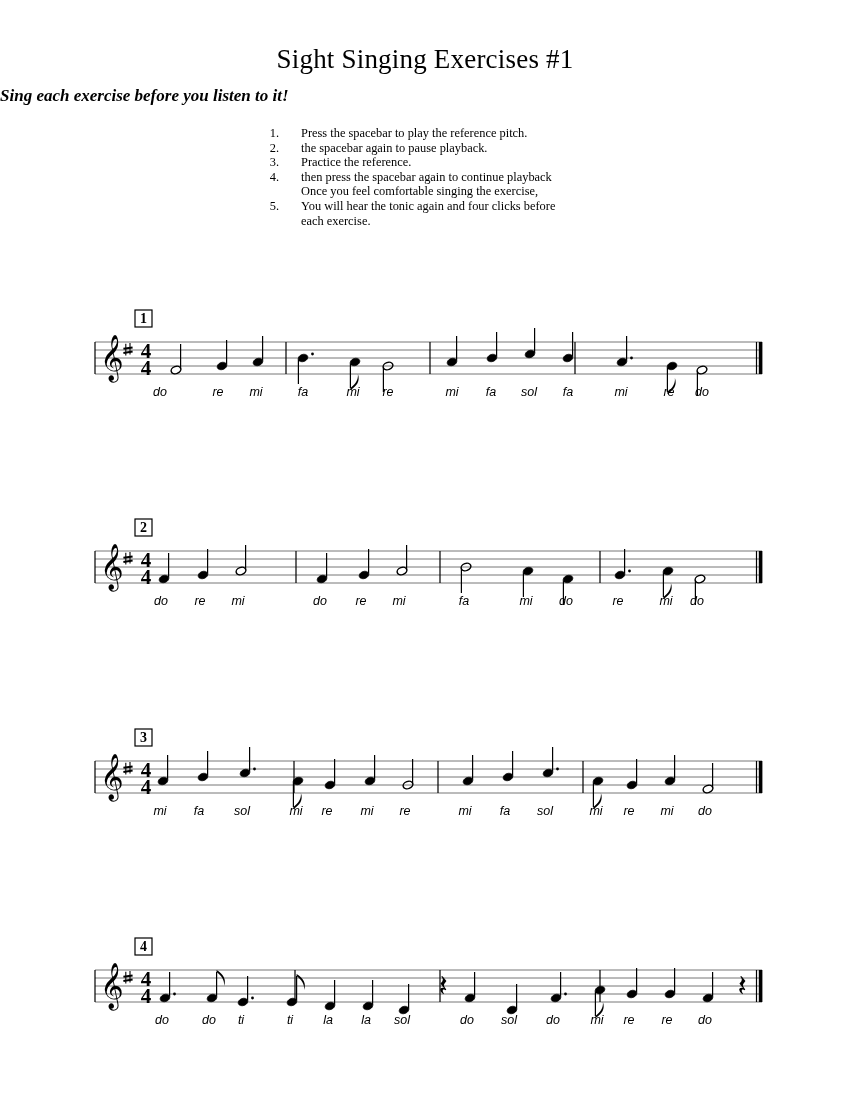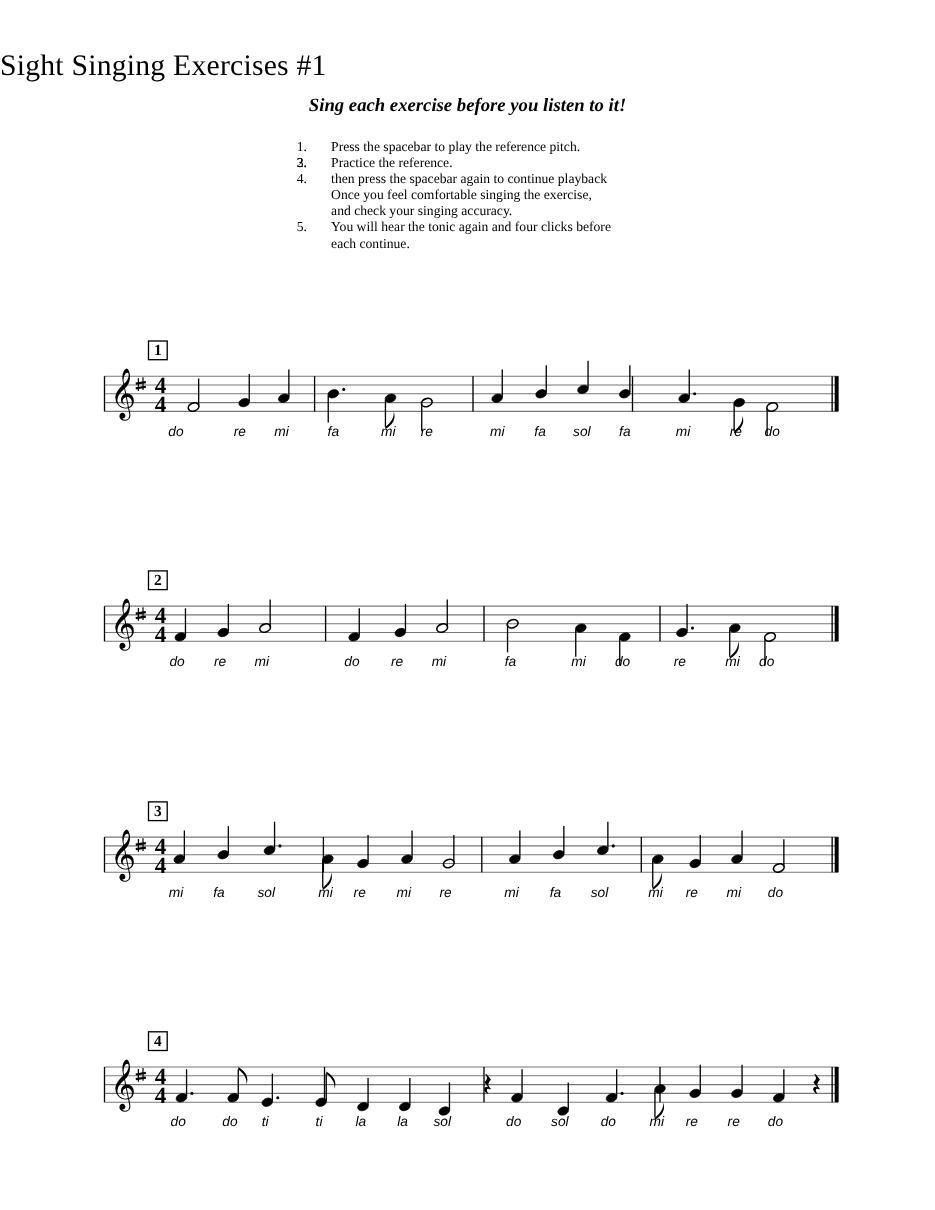--- a/index.html
+++ b/index.html
@@ -14,32 +14,33 @@
     background: #ffffff;
     overflow: hidden;
     font-family: "Liberation Serif", serif;
     color: #000000;
   }
   .title {
     position: absolute;
     top: 44px;
     left: 0;
     width: 850px;
+    text-align: center;
     font-family: "Liberation Serif", serif;
     font-size: 27px;
     font-weight: normal;
     letter-spacing: 0.2px;
     color: #000;
   }
   .subtitle {
     position: absolute;
     top: 86px;
     left: 0;
     width: 850px;
-    text-align: center;
+    text-align: left;
     font-family: "Liberation Serif", serif;
     font-style: italic;
     font-weight: bold;
     font-size: 17px;
     color: #000;
   }
   .instructions {
     position: absolute;
     top: 126px;
     left: 265px;
@@ -86,35 +87,35 @@
   <div class="title">Sight Singing Exercises #1</div>
   <div class="subtitle">Sing each exercise before you listen to it!</div>
 
   <div class="instructions" id="instructions">
       <div class="instr-item">
         <span class="instr-num">1.</span>
         <span class="instr-line">Press the spacebar to play the reference pitch.</span>
       </div>
       <div class="instr-item">
         <span class="instr-num">2.</span>
+        <span class="instr-line">the spacebar again to pause playback.</span>
       </div>
       <div class="instr-item">
         <span class="instr-num">3.</span>
         <span class="instr-line">Practice the reference.</span>
       </div>
       <div class="instr-item">
         <span class="instr-num">4.</span>
         <span class="instr-line">then press the spacebar again to continue playback</span>
         <span class="instr-line">Once you feel comfortable singing the exercise,</span>
-        <span class="instr-line">and check your singing accuracy.</span>
       </div>
       <div class="instr-item">
         <span class="instr-num">5.</span>
         <span class="instr-line">You will hear the tonic again and four clicks before</span>
-        <span class="instr-line">each continue.</span>
+        <span class="instr-line">each exercise.</span>
       </div>
     </div>
 
   <div class="systems">
     <svg id="score-svg" width="850" height="1100" viewBox="0 0 850 1100">
         <g>
           <line x1="95" y1="342" x2="762" y2="342" stroke="#777" stroke-width="1"></line>
           <line x1="95" y1="350" x2="762" y2="350" stroke="#777" stroke-width="1"></line>
           <line x1="95" y1="358" x2="762" y2="358" stroke="#777" stroke-width="1"></line>
           <line x1="95" y1="366" x2="762" y2="366" stroke="#777" stroke-width="1"></line>

